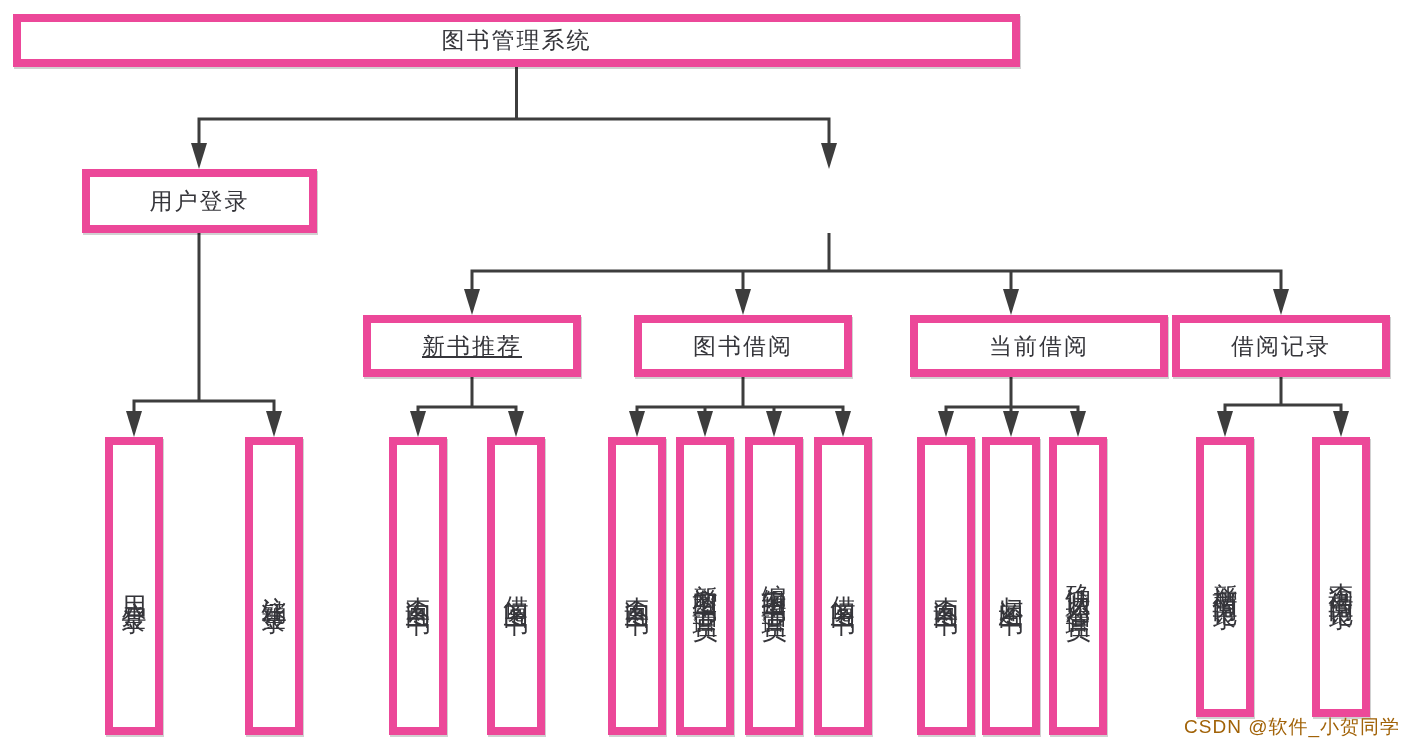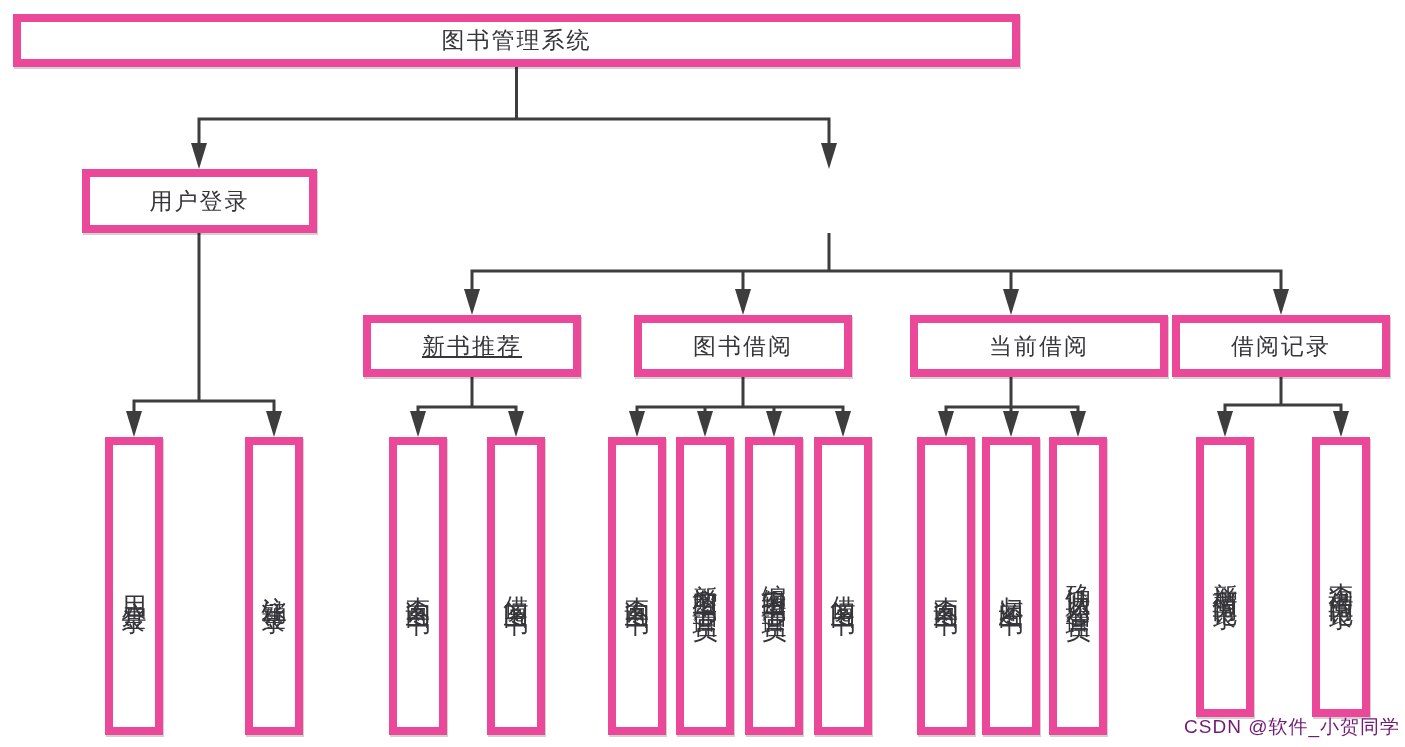--- a/index.html
+++ b/index.html
@@ -46,21 +46,21 @@
   .vbox{top:437px;width:58px;height:298px;}
   .lf-a1{left:105px;} .lf-a2{left:245px;}
   .lf-b1{left:389px;} .lf-b2{left:487px;}
   .lf-c1{left:608px;} .lf-c2{left:676px;} .lf-c3{left:745px;} .lf-c4{left:814px;}
   .lf-d1{left:917px;} .lf-d2{left:982px;} .lf-d3{left:1049px;}
   .lf-e1{left:1196px;height:280px;} .lf-e2{left:1312px;height:280px;}
   .watermark{
     position:absolute;
     right:5px;bottom:7px;
     font-size:19px;
-    color:#701a75;
+    color:#a16207;
     letter-spacing:1px;
     white-space:nowrap;
     text-align:center;
   }
 </style>
 </head>
 <body>
 
 <div id="stage">
 

